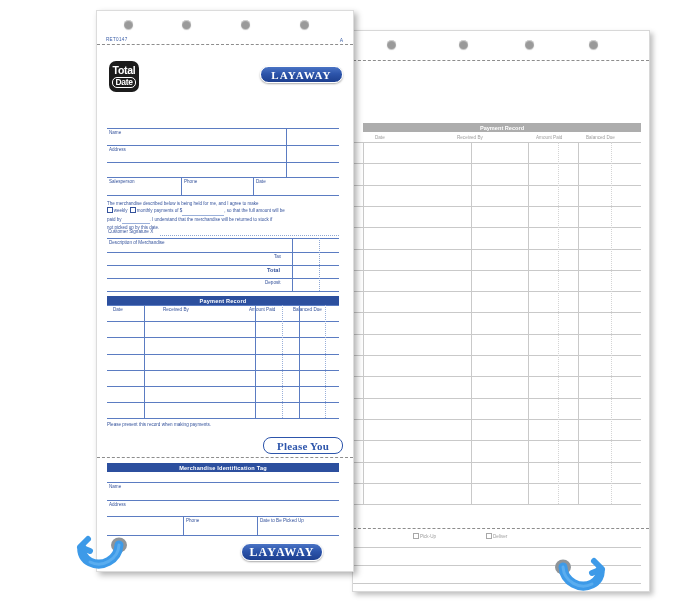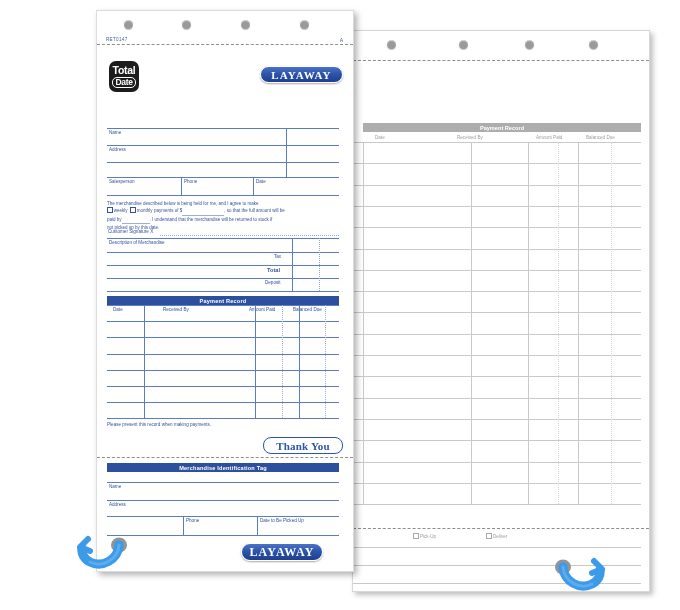--- a/index.html
+++ b/index.html
@@ -333,21 +333,21 @@
         <div style="position:absolute;left:10px;top:310.2px;width:232px;height:16.2px;"></div>
         <div style="position:absolute;left:10px;top:326.4px;width:232px;height:16.2px;"></div>
         <div style="position:absolute;left:10px;top:342.6px;width:232px;height:16.2px;"></div>
         <div style="position:absolute;left:10px;top:358.8px;width:232px;height:16.2px;"></div>
         <div style="position:absolute;left:10px;top:375px;width:232px;height:16.2px;"></div>
         <div style="position:absolute;left:10px;top:391.2px;width:232px;height:16.2px;"></div>
       </div>
 
     <div class="lbl" style="left:10px;top:412px;">Please present this record when making payments.</div>
 
-    <div class="thankyou">Thank You</div>
+    <div class="thankyou">Please You</div>
 
     <div class="band" style="left:10px;top:452px;width:232px;height:9px;">Merchandise Identification Tag</div>
 
     <div class="bl" style="left:10px;top:471px;width:232px;height:1px;"></div>
     <div class="lbl" style="left:12px;top:473.5px;">Name</div>
     <div class="bl" style="left:10px;top:489px;width:232px;height:1px;"></div>
     <div class="lbl" style="left:12px;top:491.5px;">Address</div>
     <div class="bl" style="left:10px;top:505px;width:232px;height:1px;"></div>
     <div class="lbl" style="left:89px;top:507.5px;">Phone</div>
     <div class="lbl" style="left:163px;top:507.5px;">Date to Be Picked Up</div>

